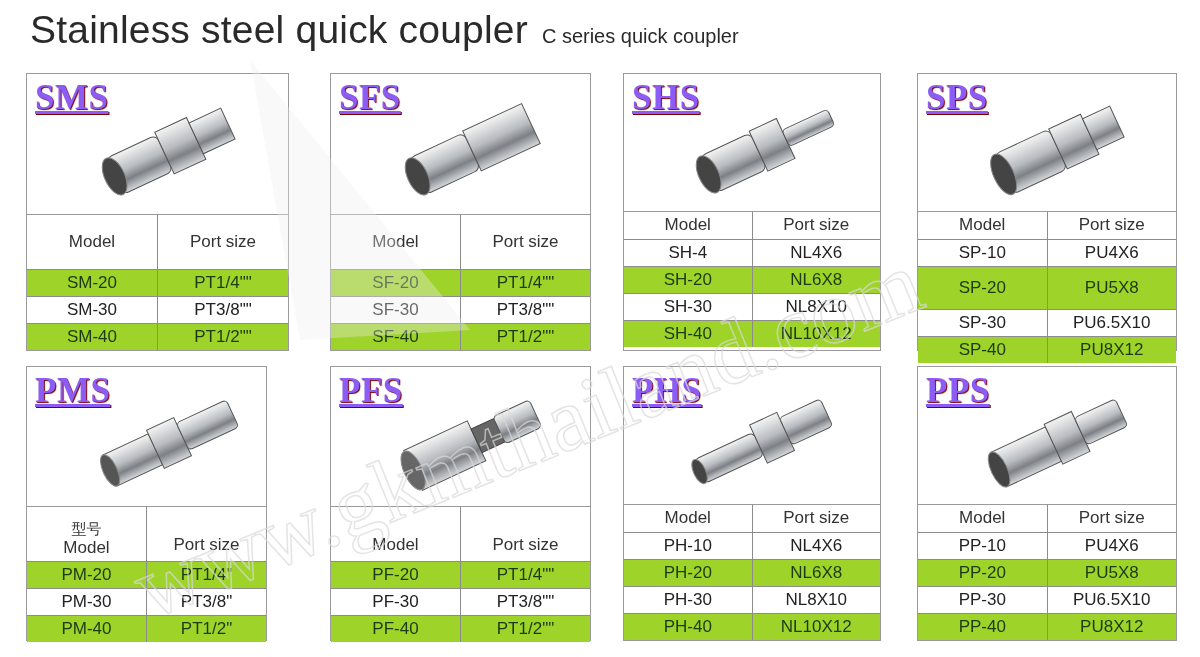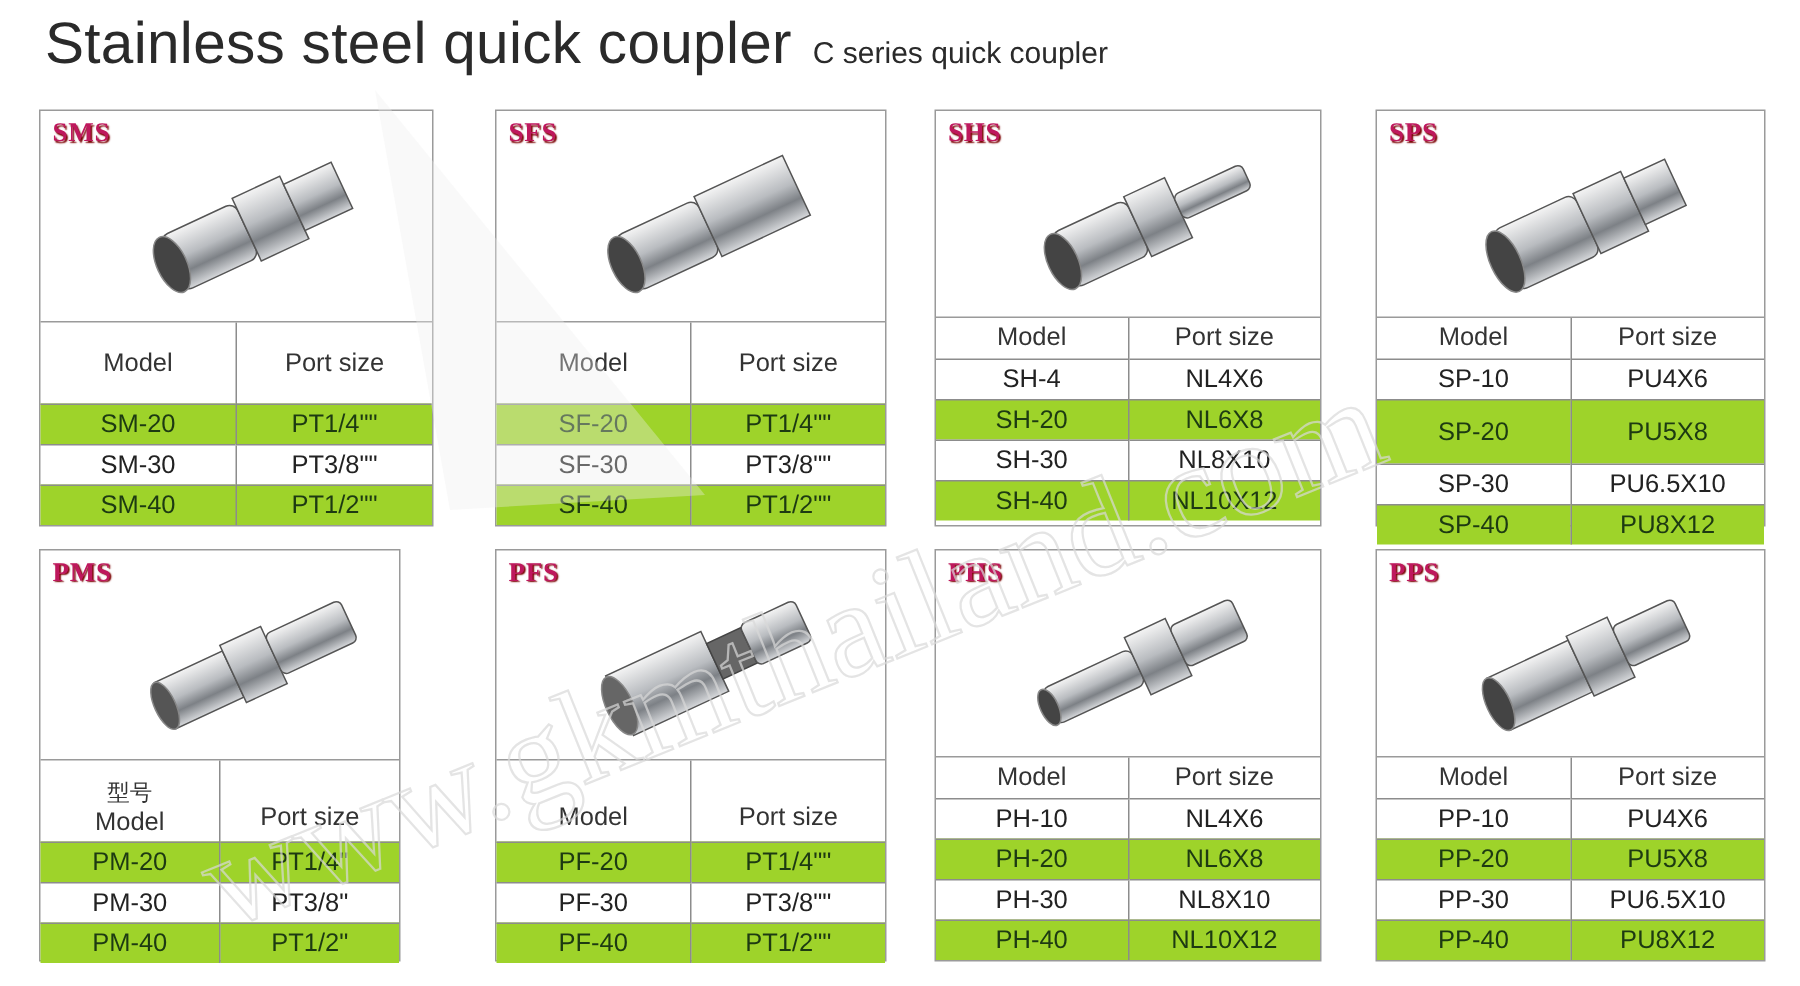--- a/index.html
+++ b/index.html
@@ -6,21 +6,21 @@
   html, body { width: 1200px; height: 657px; background: #ffffff; overflow: hidden; }
   body { position: relative; font-family: "Liberation Sans", sans-serif; color: #222; }
 
   .title-row { position: absolute; left: 30px; top: 8px; height: 50px; display: flex; align-items: baseline; white-space: nowrap; }
   .title-main { font-size: 39px; color: #2a2a2a; letter-spacing: 0.2px; }
   .title-sub { font-size: 20px; color: #2a2a2a; margin-left: 14px; }
   .title-note { font-size: 20px; color: #2a2a2a; margin-left: 14px; }
 
   .card { position: absolute; border: 1px solid #9a9a9a; background: #fff; }
   .card .photo { position: relative; border-bottom: 1px solid #9a9a9a; overflow: hidden; }
-  .card .code { position: absolute; left: 8px; top: 4px; font-family: "Liberation Serif", serif; font-weight: bold; font-size: 18px; color: #be185d; text-shadow: 1px 1px 1px #7a0000; letter-spacing: 0.5px; }
+  .card .code { position: absolute; left: 8px; top: 4px; font-family: "Liberation Serif", serif; font-weight: bold; font-size: 35px; color: #8b5cf6; text-shadow: 1px 1px 1px #7a0000; letter-spacing: 0.5px; text-decoration: underline; }
   .card .part { position: absolute; }
 
   table.spec { width: 100%; border-collapse: collapse; table-layout: fixed; }
   table.spec td { border-top: 1px solid #8c8c8c; text-align: center; font-size: 17px; color: #222; padding: 0; white-space: nowrap; }
   table.spec td:first-child { border-right: 1px solid #8c8c8c; width: 50%; }
   table.spec tr.hdr td { color: #333; vertical-align: middle; }
   table.spec tr.hdr td:first-child { border-top: none; }
   table.spec tr.hdr td:last-child { border-top: none; }
   table.spec tr.g td { background: #9ed32a; color: #1d3a12; }
 

